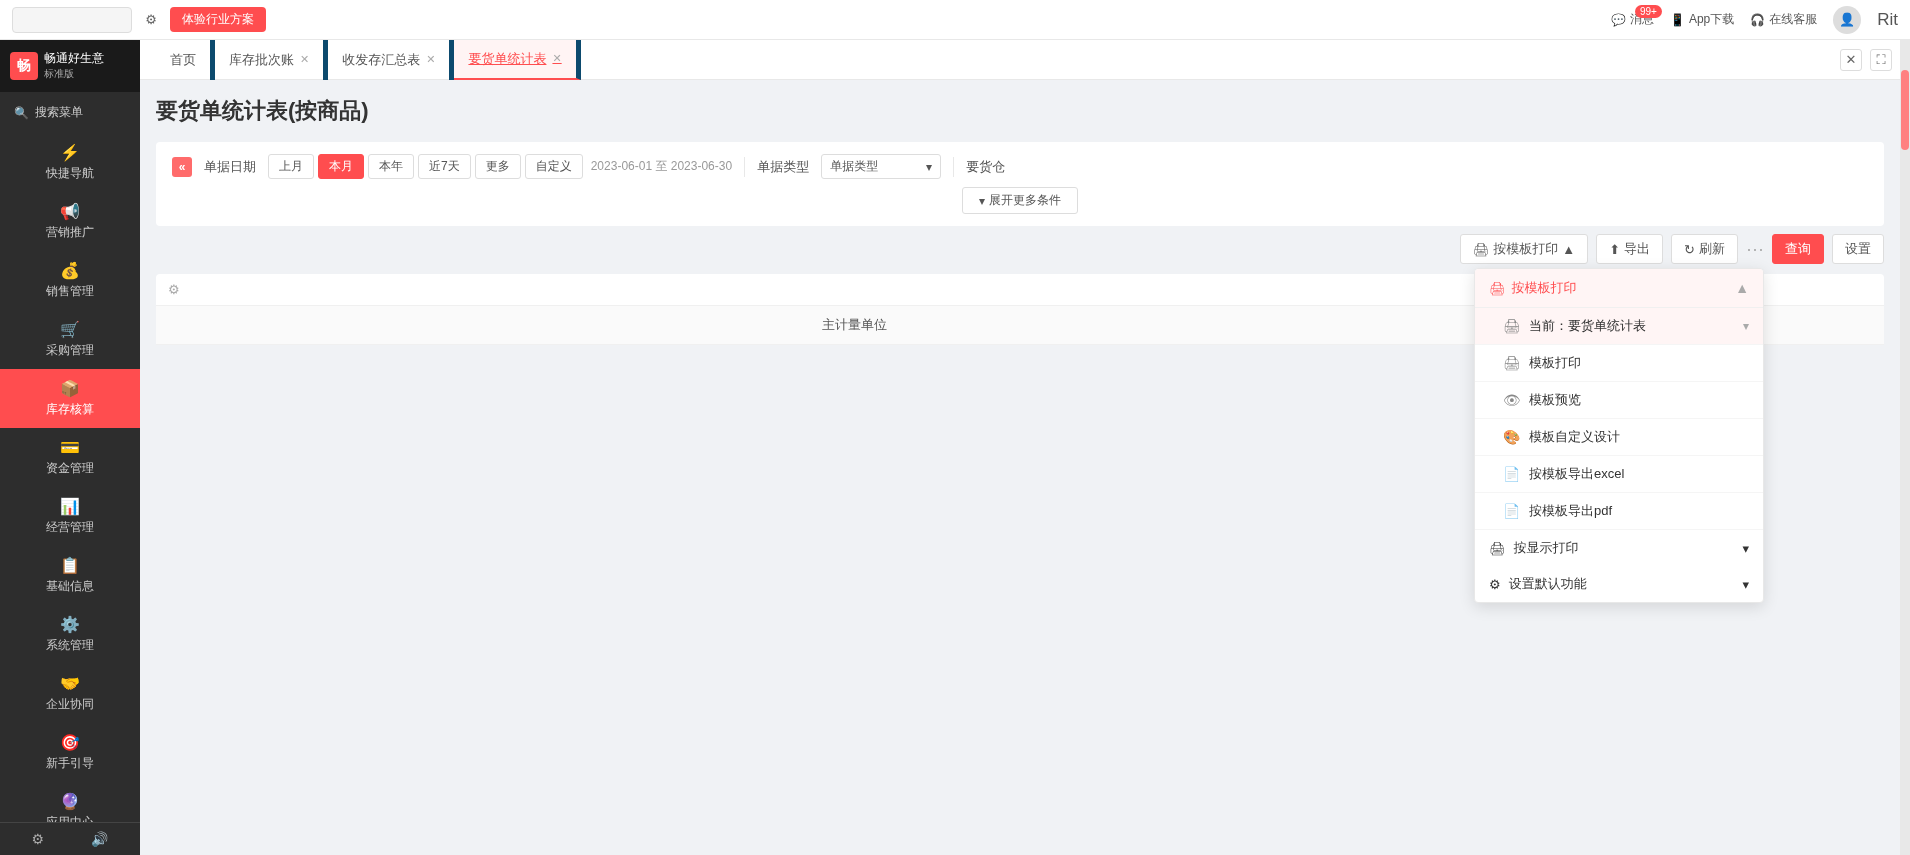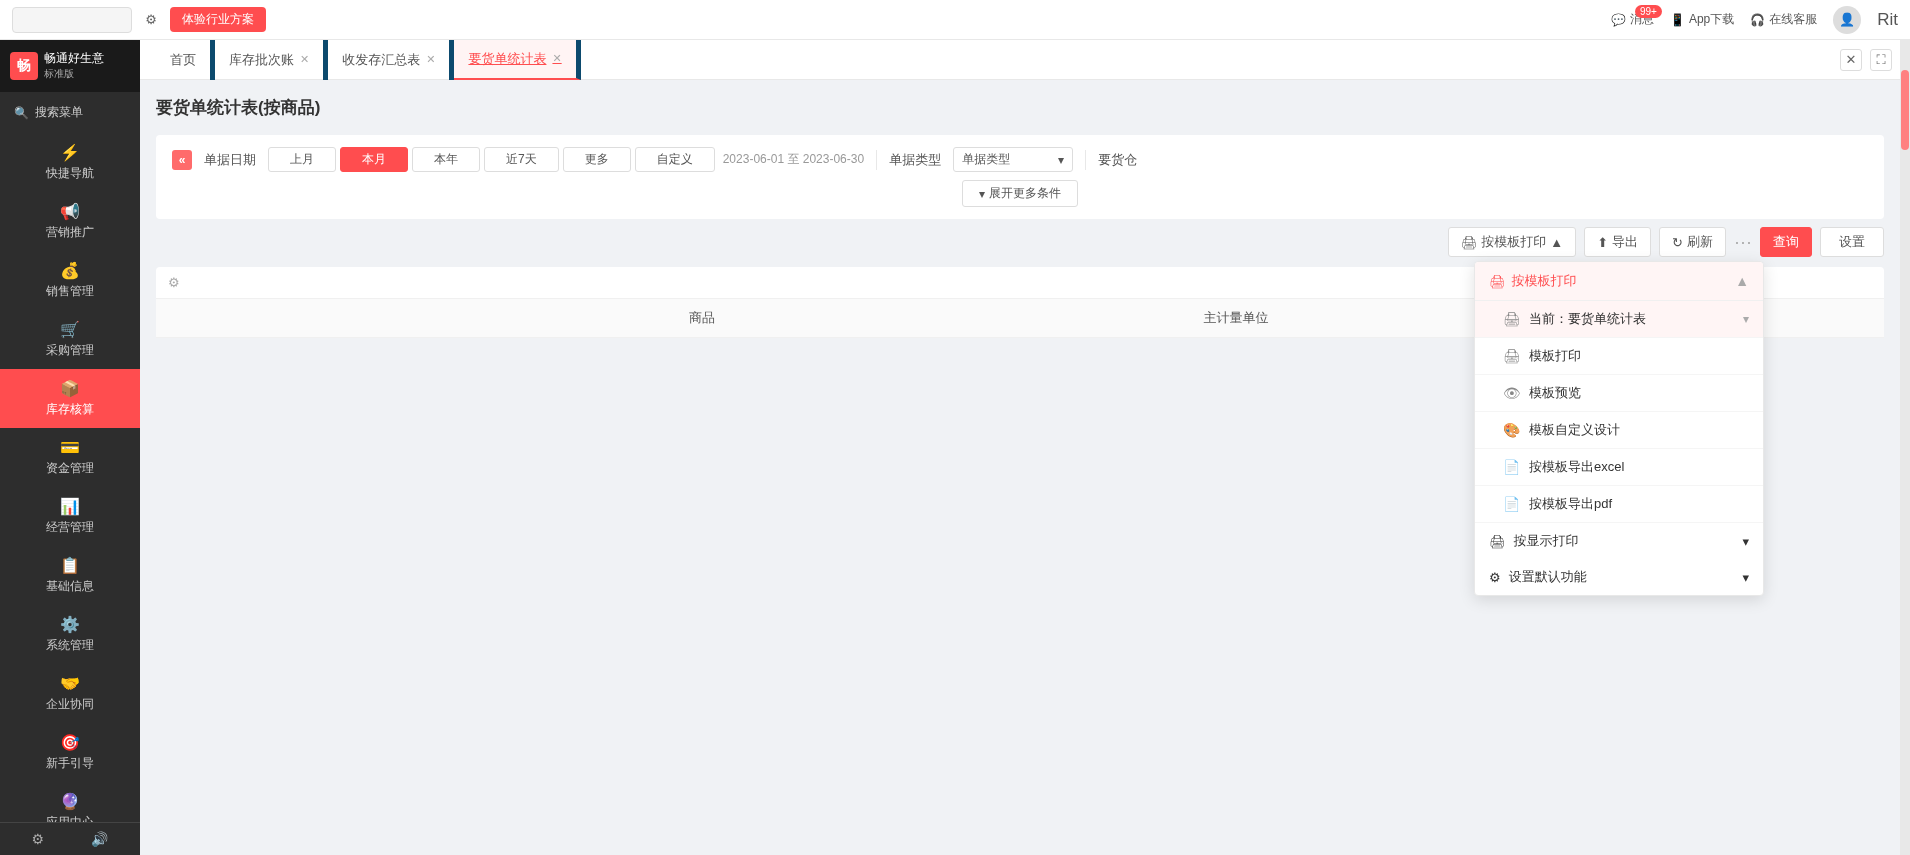--- a/index.html
+++ b/index.html
@@ -37,26 +37,26 @@
     .main { flex: 1; display: flex; flex-direction: column; overflow: hidden; background: #f0f2f5; }
     .tabs-bar { height: 40px; background: #fff; display: flex; align-items: center; padding: 0 0 0 16px; border-bottom: 1px solid #e8e8e8; flex-shrink: 0; gap: 0; position: relative; }
     .tab { display: flex; align-items: center; height: 40px; padding: 0 14px; font-size: 13px; cursor: pointer; color: #555; border-right: 5px solid #0c4a6e; white-space: nowrap; gap: 6px; }
     .tab.active { background: #fff4f4; color: #ff4d4f; border-bottom: 2px solid #ff4d4f; font-weight: 500; text-decoration: underline; }
     .tab-close { color: #aaa; font-size: 11px; cursor: pointer; }
     .tabs-actions { margin-left: auto; display: flex; align-items: center; padding-right: 8px; gap: 8px; }
     .tabs-action-btn { width: 22px; height: 22px; display: flex; align-items: center; justify-content: center; cursor: pointer; color: #666; border: 1px solid #ddd; border-radius: 3px; }
 
     
     .page-content { flex: 1; padding: 16px; overflow: auto; position: relative; }
-    .page-title { font-size: 17px; font-weight: 600; color: #333; margin-bottom: 16px; }
+    .page-title { font-size: 22px; font-weight: 600; color: #333; margin-bottom: 16px; }
     .filter-section { background: #fff; border-radius: 4px; padding: 12px 16px; margin-bottom: 8px; }
     .filter-row { display: flex; align-items: center; gap: 12px; flex-wrap: wrap; }
     .filter-label { font-size: 13px; color: #555; white-space: nowrap; }
     .filter-btn-group { display: flex; align-items: center; gap: 4px; }
-    .filter-btn { padding: 3px 21px; border: 1px solid #ddd; border-radius: 3px; background: #fff; cursor: pointer; font-size: 12px; color: #555; }
+    .filter-btn { padding: 3px 10px; border: 1px solid #ddd; border-radius: 3px; background: #fff; cursor: pointer; font-size: 12px; color: #555; }
     .filter-btn.active { background: #ff4d4f; color: #fff; border-color: #ff4d4f; }
     .date-range { font-size: 12px; color: #999; margin-left: 4px; }
     .filter-divider { width: 1px; height: 20px; background: #e8e8e8; }
     .filter-select { display: flex; align-items: center; gap: 4px; border: 1px solid #ddd; border-radius: 3px; padding: 3px 8px; background: #fff; cursor: pointer; font-size: 12px; color: #555; min-width: 120px; justify-content: space-between; }
     .expand-row { display: flex; justify-content: center; margin-top: 8px; }
     .expand-btn { display: flex; align-items: center; gap: 4px; color: #555; font-size: 12px; cursor: pointer; padding: 4px 16px; border: 1px solid #ddd; border-radius: 3px; background: #fff; }
 
     
     .table-section { background: #fff; border-radius: 4px; margin-top: 8px; }
     .table-toolbar { display: flex; align-items: center; padding: 8px 12px; border-bottom: 1px solid #f0f0f0; gap: 8px; }
@@ -66,21 +66,21 @@
     .table-col.small { flex: 0.5; }
     .table-col.large { flex: 1.5; }
     .empty-state { display: flex; flex-direction: column; align-items: center; justify-content: center; padding: 80px 0; }
     .empty-icon { font-size: 80px; color: #ffb880; margin-bottom: 12px; }
     .empty-text { color: #aaa; font-size: 14px; }
 
     
     .action-toolbar { display: flex; align-items: center; justify-content: flex-end; gap: 8px; margin-bottom: 10px; }
     .action-btn { display: flex; align-items: center; gap: 4px; padding: 5px 12px; border: 1px solid #ddd; border-radius: 3px; background: #fff; cursor: pointer; font-size: 13px; color: #555; }
     .action-btn.primary { background: #ff4d4f; color: #fff; border-color: #ff4d4f; }
-    .action-btn.settings { padding: 5px 18px; text-align: center; }
+    .action-btn.settings { padding: 5px 12px; text-align: center; }
 
     
     .dropdown-panel { position: absolute; top: 40px; right: 0; width: 290px; background: #fff; border: 1px solid #e8e8e8; border-radius: 4px; box-shadow: 0 4px 16px rgba(0,0,0,0.12); z-index: 100; }
     .dropdown-header { display: flex; align-items: center; justify-content: space-between; padding: 10px 14px; background: #fff5f5; border-bottom: 1px solid #f0f0f0; border-radius: 4px 4px 0 0; }
     .dropdown-header-title { display: flex; align-items: center; gap: 6px; color: #ff4d4f; font-size: 13px; font-weight: 500; }
     .dropdown-close { color: #aaa; cursor: pointer; font-size: 14px; }
     .dropdown-item { display: flex; align-items: center; padding: 9px 14px 9px 28px; gap: 8px; cursor: pointer; font-size: 13px; color: #333; border-bottom: 1px solid #f5f5f5; }
     .dropdown-item-icon { color: #888; font-size: 14px; width: 18px; text-align: center; }
     .dropdown-item-text { flex: 1; }
     .dropdown-item-arrow { color: #aaa; font-size: 12px; }
@@ -332,21 +332,20 @@
           </div>
         </div>
       </div>
 
       <div class="table-section">
         <div class="table-toolbar">
           <span class="table-toolbar-icon">⚙</span>
         </div>
         <div class="table-header">
           <div class="table-col small"> </div>
-          <div class="table-col large">商品</div>
           <div class="table-col">主计量单位</div>
           <div class="table-col">零售金额</div>
         </div>
 
       </div>
 
     </div>
   </div>
 
   <div class="right-scrollbar">

